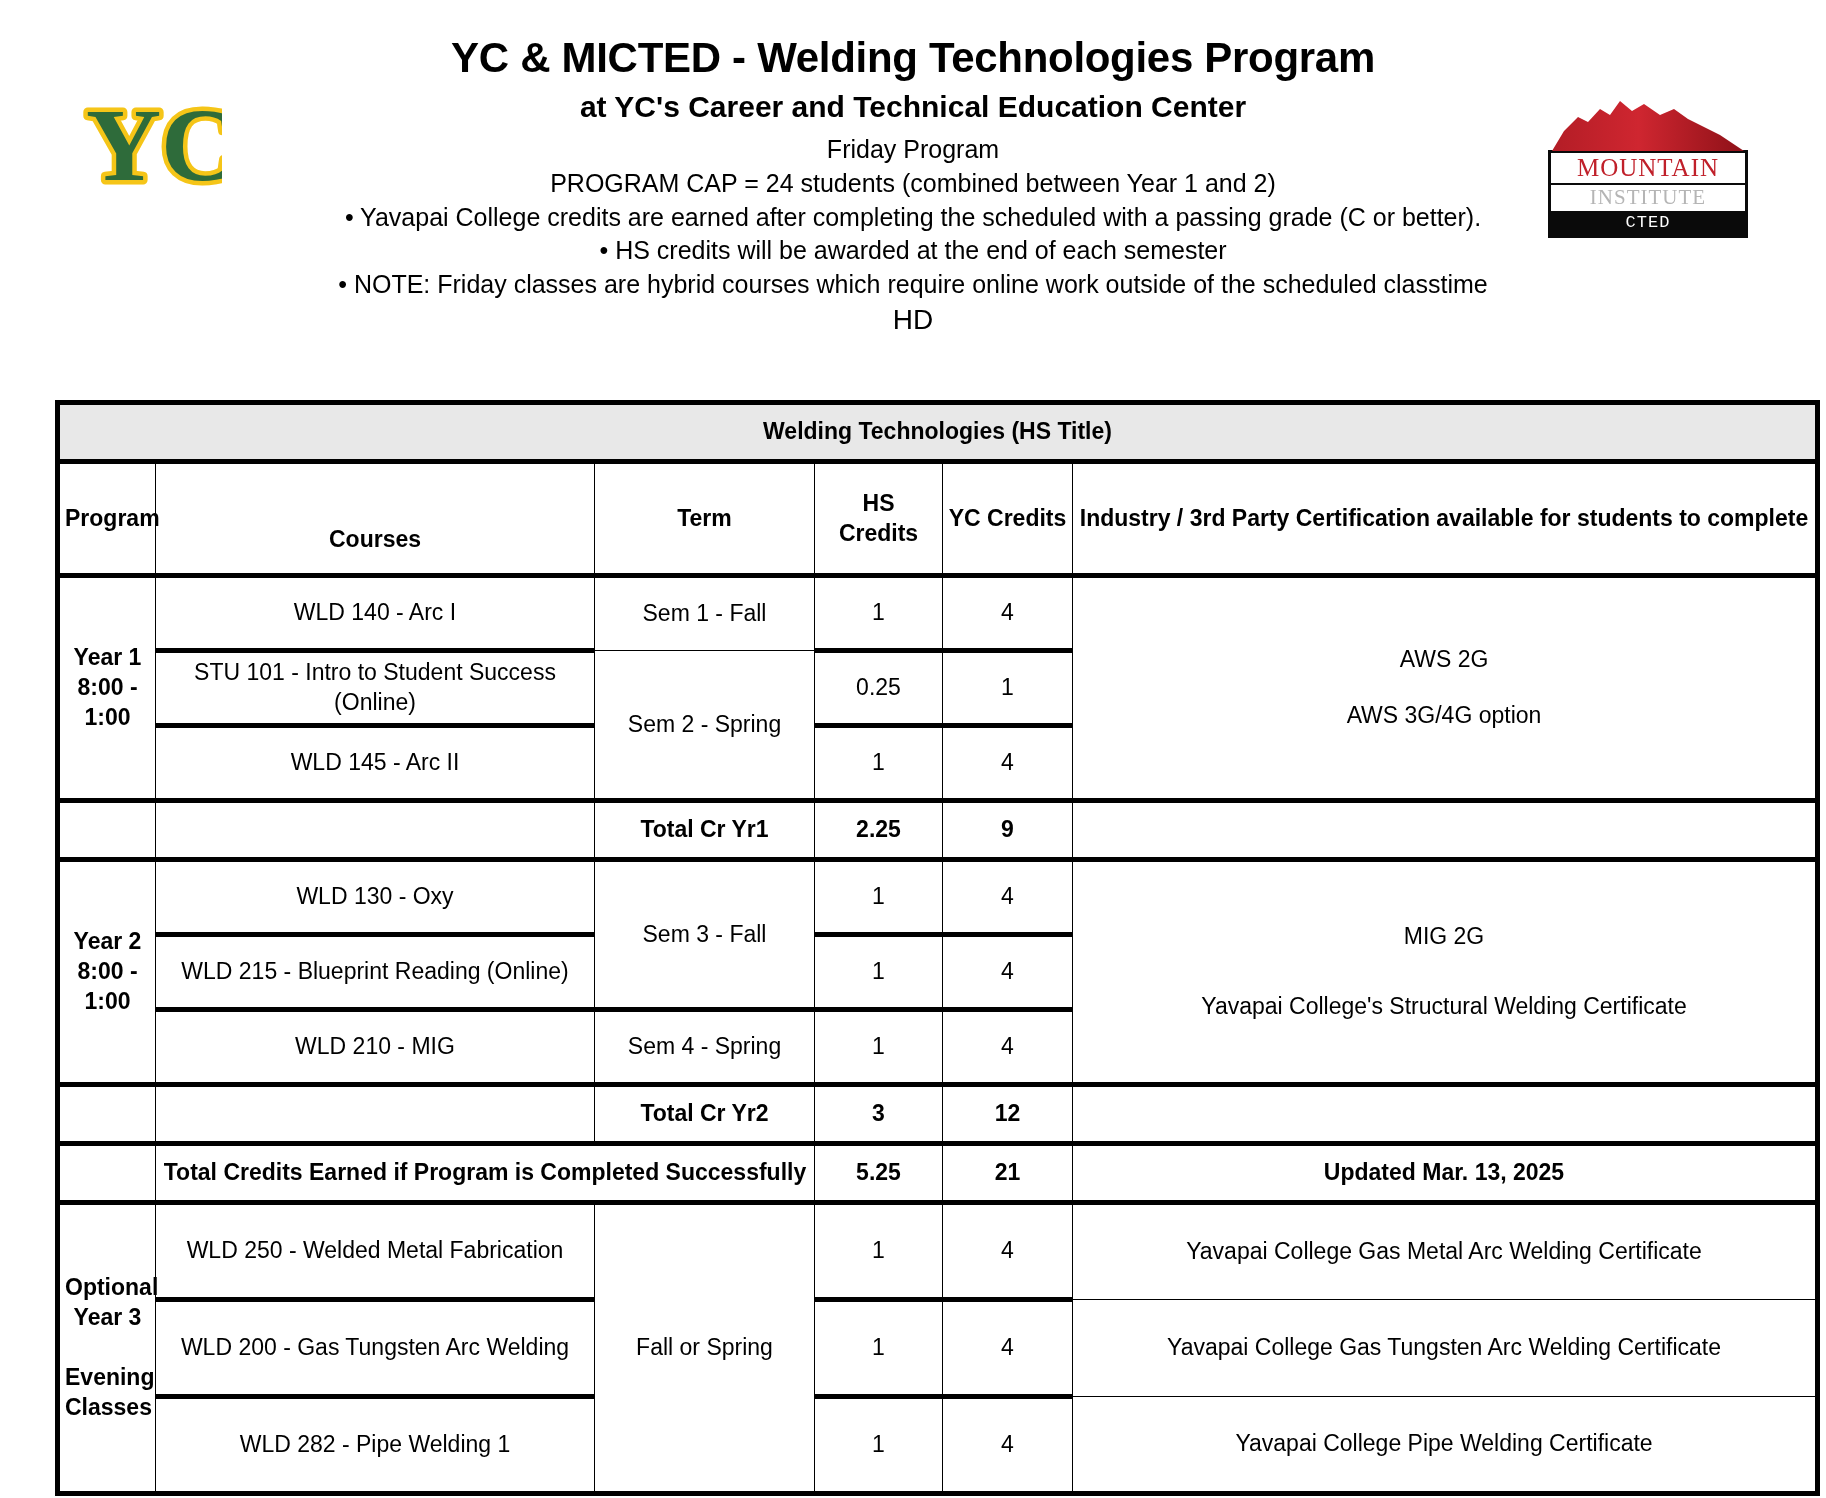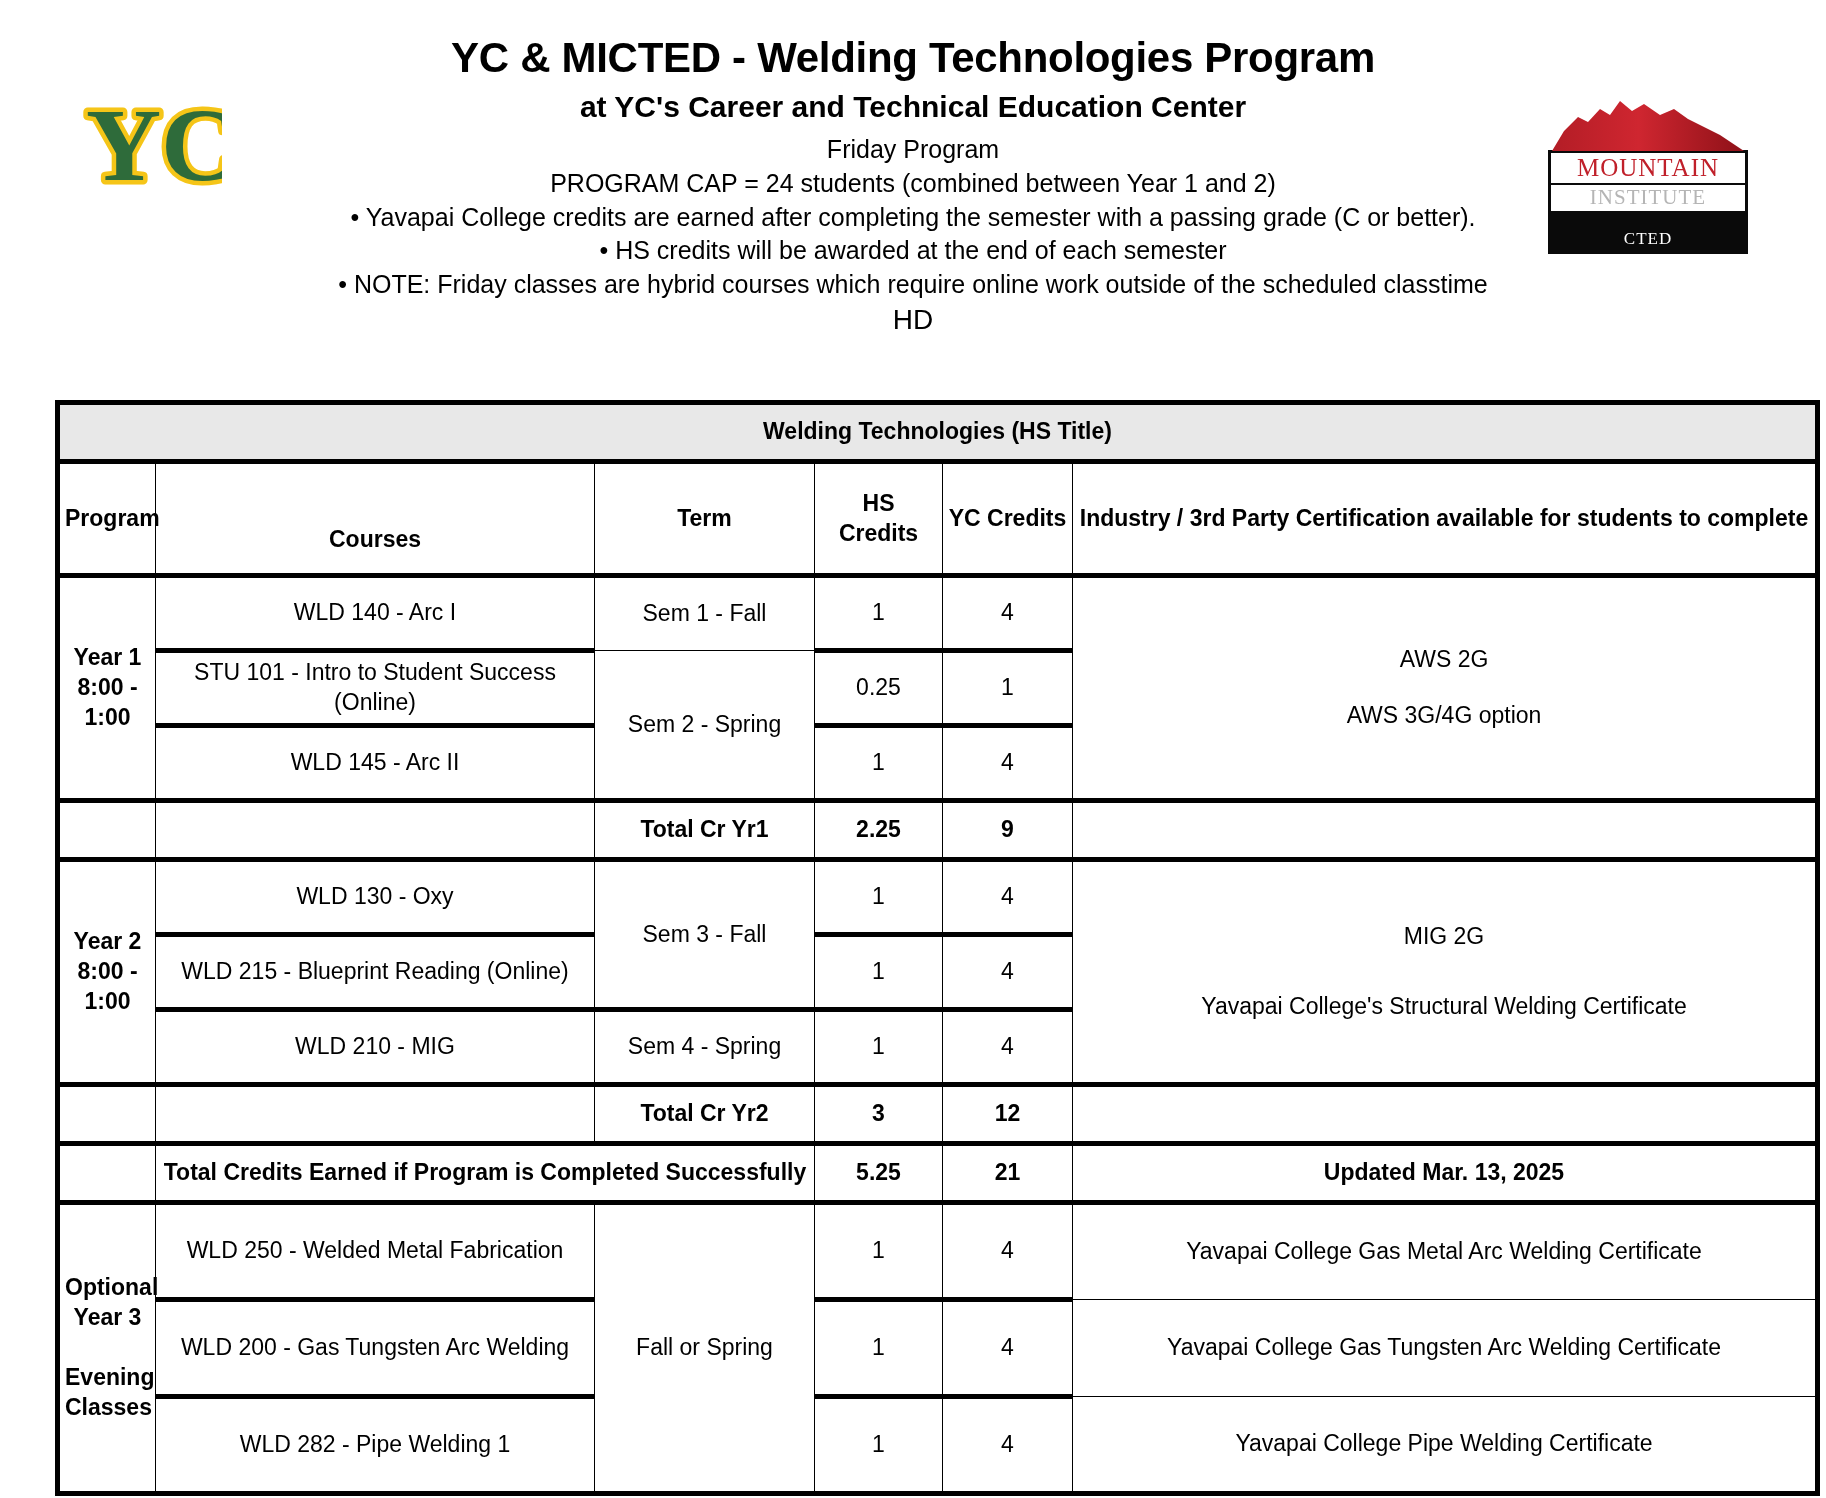--- a/index.html
+++ b/index.html
@@ -82,26 +82,26 @@
     font-family: "Liberation Serif", serif;
     font-size: 21px;
     letter-spacing: 1px;
     text-align: center;
     line-height: 1.08;
     padding: 1px 4px 2px;
   }
   .mi-row3 {
     background: #0a0a0a;
     color: #ffffff;
-    font-family: Liberation Serif, serif;
+    font-family: Liberation Mono, monospace;
     font-size: 17px;
     letter-spacing: 1px;
     text-align: center;
     line-height: 1.25;
-    padding: 17px 0 2px;
+    padding: 1px 0 2px;
   }
 
   
   .table-wrap {
     position: absolute;
     left: 55px;
     top: 400px;
     width: 1476px;
   }
   table.sched {
@@ -175,21 +175,21 @@
       <div class="mi-row1">MOUNTAIN</div>
       <div class="mi-row2">INSTITUTE</div>
       <div class="mi-row3">CTED</div>
     </div>
   </div>
 
   <div class="title-main">YC &amp; MICTED - Welding Technologies Program</div>
   <div class="title-sub">at YC's Career and Technical Education Center</div>
   <div class="note-line first">Friday Program</div>
   <div class="note-line">PROGRAM CAP = 24 students (combined between Year 1 and 2)</div>
-  <div class="note-line">• Yavapai College credits are earned after completing the semester with a passing grade (C or better).</div>
+  <div class="note-line">• Yavapai College credits are earned after completing the scheduled with a passing grade (C or better).</div>
   <div class="note-line">• HS credits will be awarded at the end of each semester</div>
   <div class="note-line">• NOTE:  Friday classes are hybrid courses which require online work outside of the scheduled classtime</div>
   <div class="hd-line">HD</div>
 </div>
 
 <div class="table-wrap">
 <table class="sched">
   <colgroup>
     <col style="width:98px">
     <col style="width:439px">

